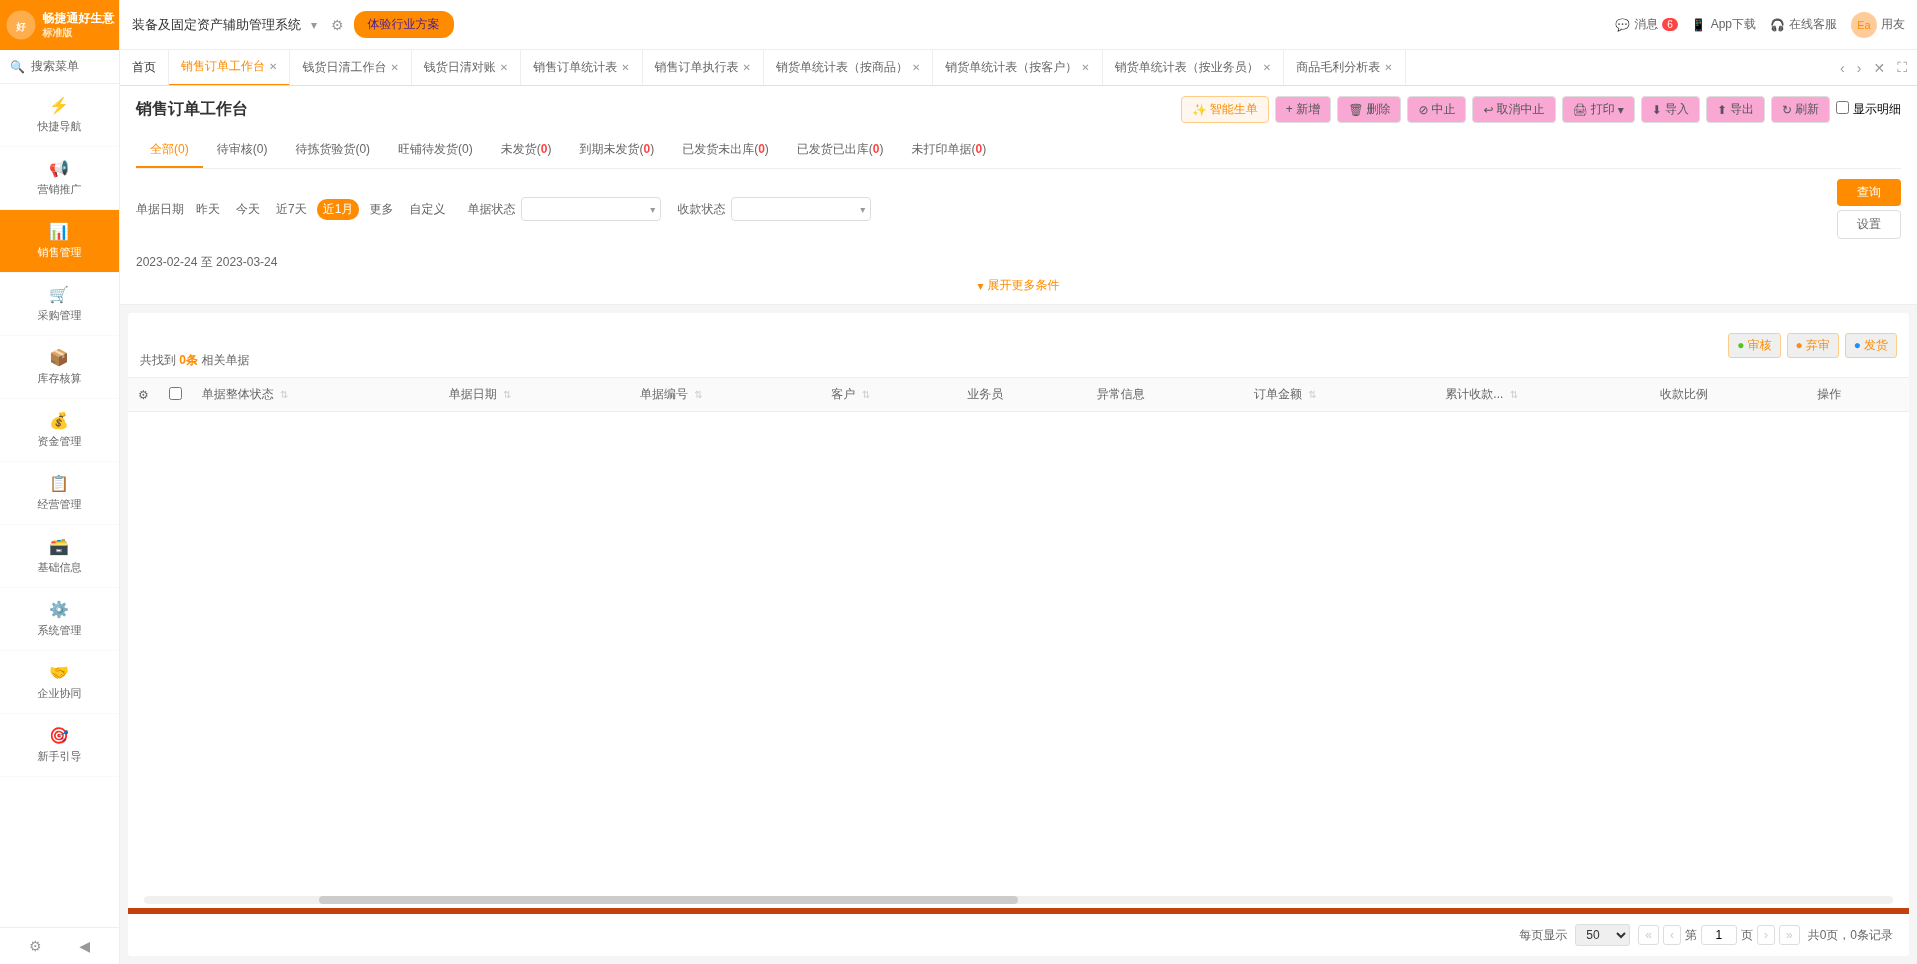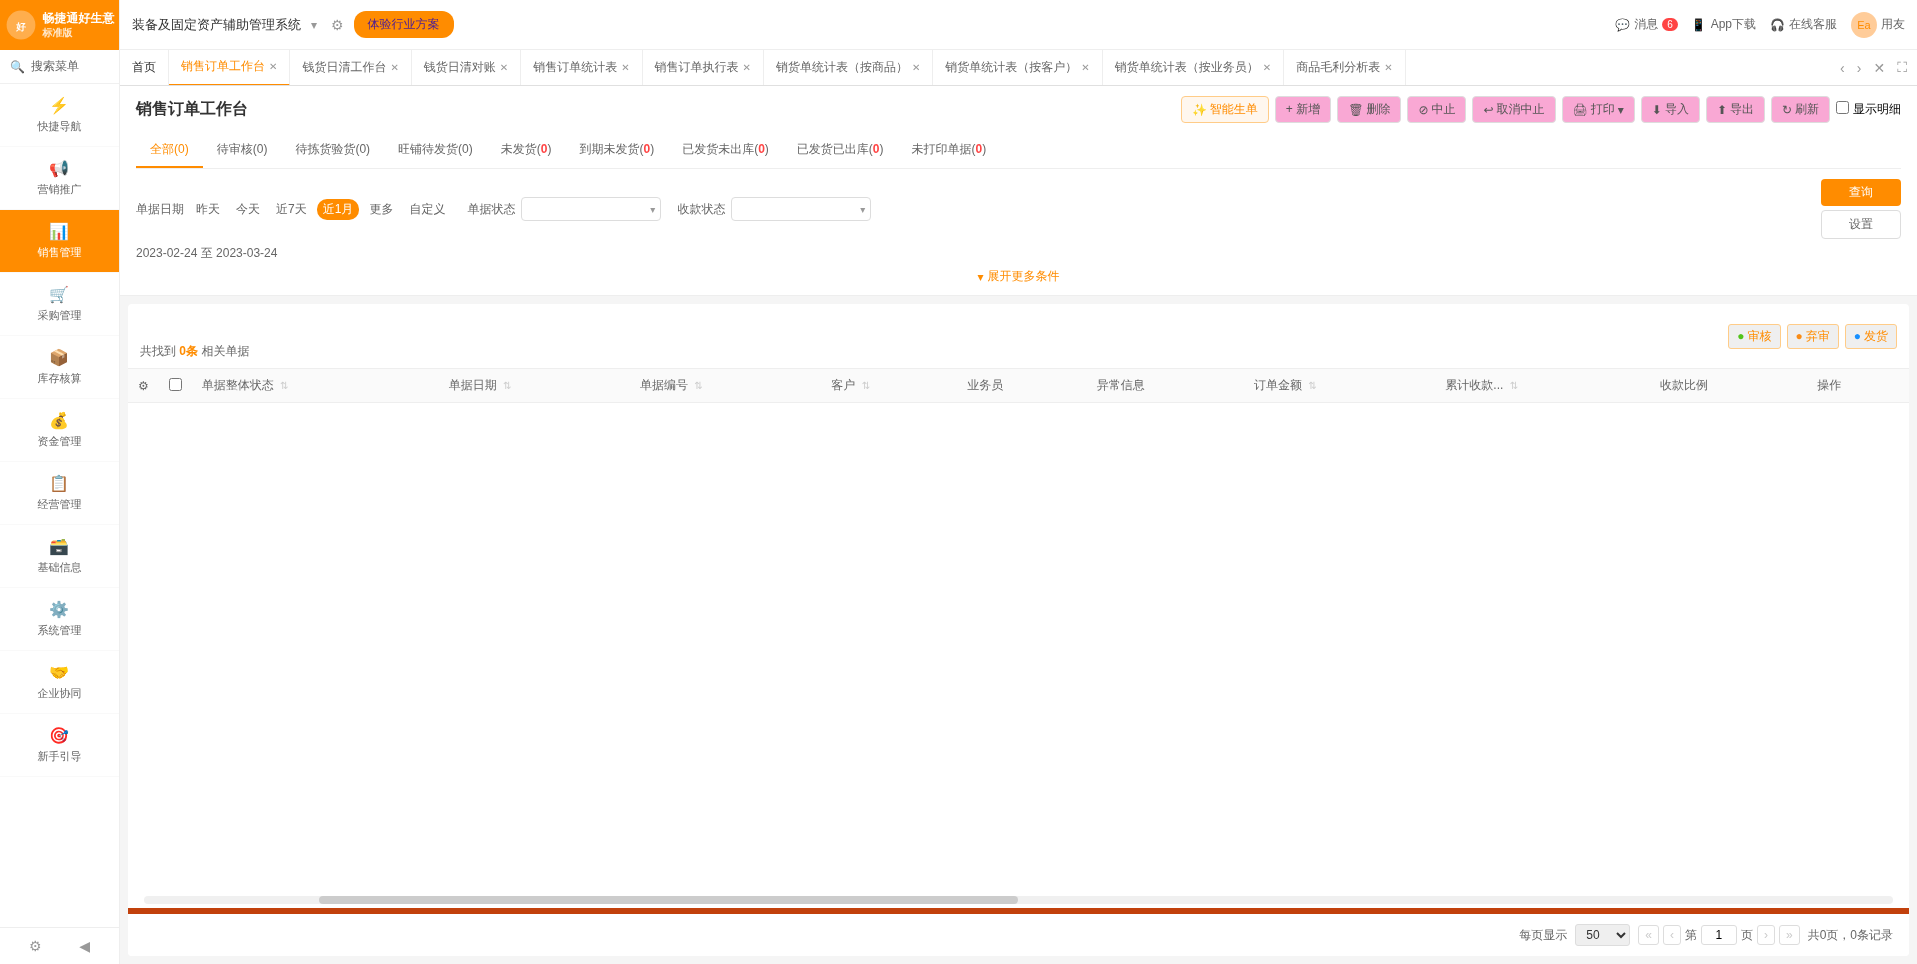--- a/index.html
+++ b/index.html
@@ -58,26 +58,26 @@
     .subtab-count-red { color: #ff4444; font-weight: bold; }
 
     
     .filter-area { background: #fff; padding: 10px 16px; border-bottom: 1px solid #eee; }
     .filter-row { display: flex; align-items: center; gap: 16px; flex-wrap: wrap; }
     .filter-item { display: flex; align-items: center; gap: 6px; }
     .filter-label { color: #666; white-space: nowrap; }
     .filter-date-options { display: flex; gap: 4px; align-items: center; text-align: right; }
     .date-opt { padding: 2px 6px; cursor: pointer; color: #666; border-radius: 3px; font-size: 12px; }
     .date-opt.active { background: #ff8c00; color: #fff; border-radius: 10px; }
-    .filter-date-range { color: #666; font-size: 11px; margin-top: 6px; }
+    .filter-date-range { color: #666; font-size: 11px; margin-top: 15px; }
     .filter-select { border: 1px solid #ddd; border-radius: 4px; padding: 4px 24px 4px 8px; background: #fff; color: #666; appearance: none; cursor: pointer; min-width: 140px; font-size: 12px; }
     .filter-select-wrap { position: relative; display: inline-block; }
     .filter-select-wrap::after { content: '▾'; position: absolute; right: 6px; top: 50%; transform: translateY(-50%); color: #999; pointer-events: none; font-size: 10px; }
     .expand-btn { display: flex; align-items: center; gap: 4px; color: #ff8c00; cursor: pointer; font-size: 12px; border: none; background: none; margin-top: 6px; }
-    .query-btn { background: #ff8c00; color: #fff; border: none; padding: 5px 28px; border-radius: 4px; cursor: pointer; font-size: 12px; }
+    .query-btn { background: #ff8c00; color: #fff; border: none; padding: 5px 20px; border-radius: 4px; cursor: pointer; font-size: 12px; }
     .set-btn { background: #fff; color: #666; border: 1px solid #ddd; padding: 5px 14px; border-radius: 4px; cursor: pointer; font-size: 12px; }
 
     
     .table-area { flex: 1; background: #fff; margin: 8px; border-radius: 4px; display: flex; flex-direction: column; overflow: hidden; }
     .table-toolbar { display: flex; align-items: center; padding: 8px 12px; border-bottom: 1px solid #eee; gap: 8px; }
     .table-info { color: #666; font-size: 12px; margin-top: 31px; }
     .table-info em { color: #ff8c00; font-style: normal; font-weight: bold; }
     .table-actions-right { margin-left: auto; display: flex; gap: 6px; }
     .tbl-action { display: flex; align-items: center; gap: 3px; color: #ff8c00; cursor: pointer; font-size: 12px; border: 1px solid #ffcc88; border-radius: 3px; padding: 3px 8px; }
 

